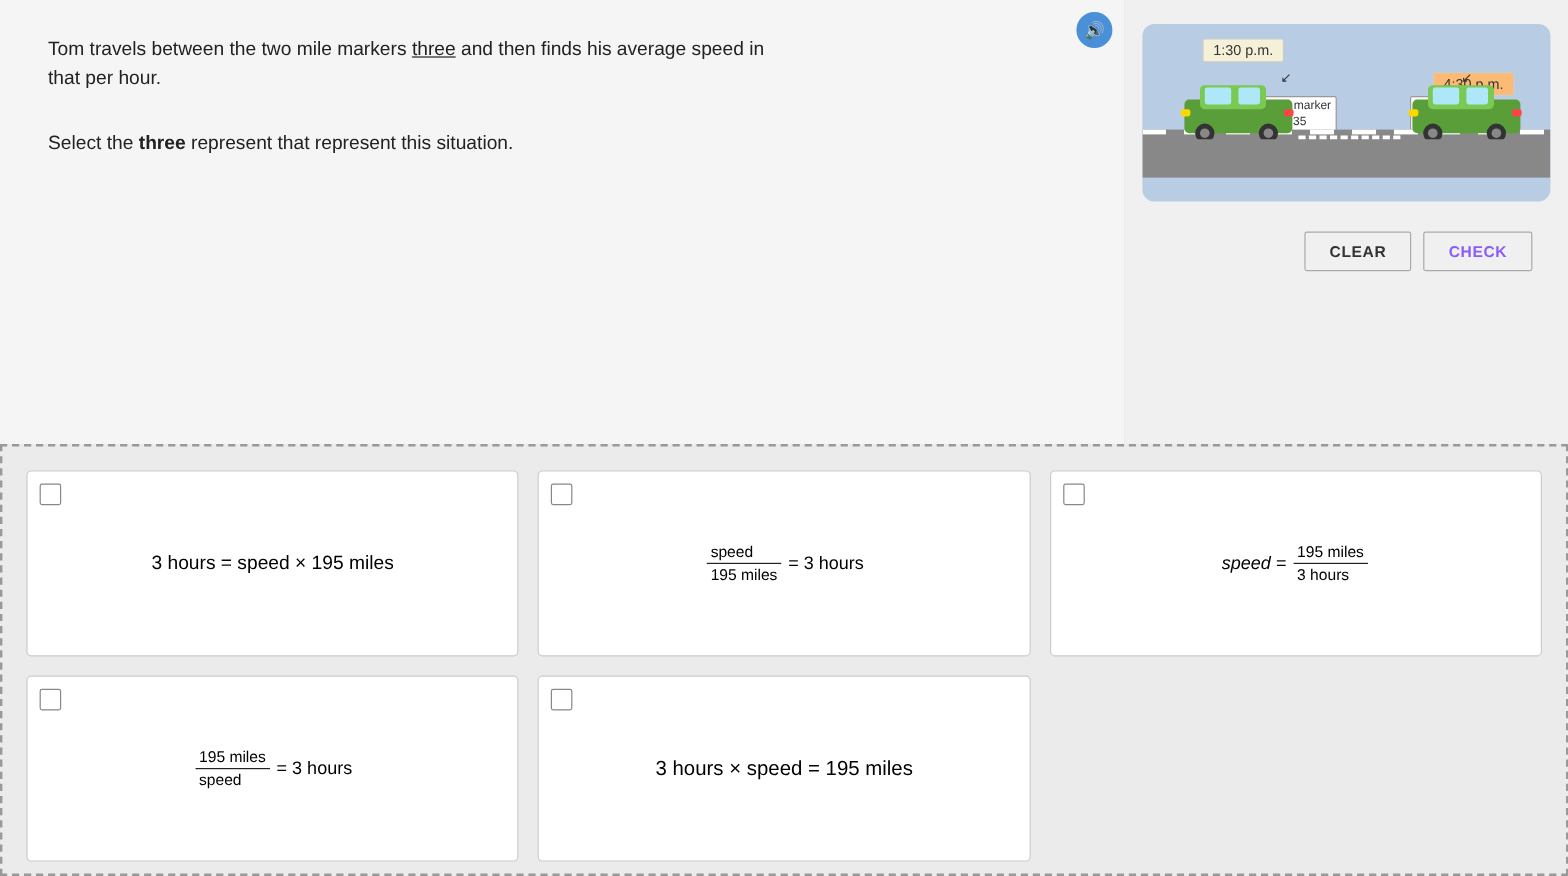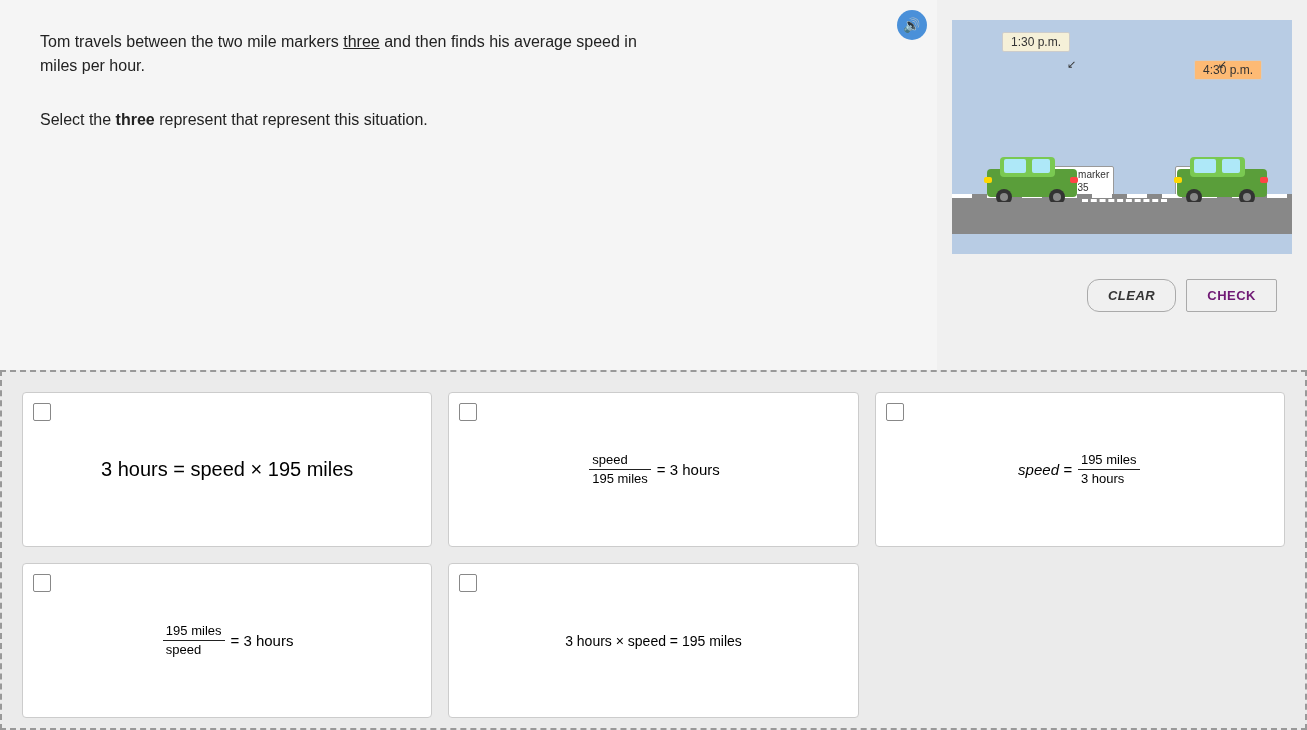--- a/index.html
+++ b/index.html
@@ -40,24 +40,24 @@
       width: 370px;
       background: #f0f0f0;
       display: flex;
       flex-direction: column;
       align-items: center;
       padding: 10px;
     }
 
     .road-scene {
       width: 340px;
-      height: 234px;
+      height: 148px;
       background: #b8cce4;
       position: relative;
-      border-radius: 0;
+      border-radius: 10px;
       overflow: hidden;
       margin-top: 10px;
     }
 
     .road {
       position: absolute;
       bottom: 20px;
       left: 0;
       right: 0;
       height: 40px;
@@ -142,32 +142,31 @@
 
     .btn-clear {
       background: #f0f0f0;
       border: 1px solid #aaa;
       padding: 8px 20px;
       font-size: 13px;
       cursor: pointer;
       font-weight: 600;
       color: #333;
       letter-spacing: 0.5px;
-      border-radius: 12px;
-      font-style: italic;
+      border-radius: 2px;
     }
 
     .btn-check {
       background: #f0f0f0;
       border: 1px solid #aaa;
       padding: 8px 20px;
       font-size: 13px;
       cursor: pointer;
       font-weight: 600;
-      color: #701a75;
+      color: #8b5cf6;
       letter-spacing: 0.5px;
       border-radius: 2px;
     }
 
     .equations-grid {
       display: grid;
       grid-template-columns: repeat(3, 1fr);
       grid-template-rows: repeat(2, 1fr);
       gap: 16px 16px;
       height: 100%;
@@ -287,21 +286,21 @@
     <div class="left-panel" style="position:relative;">
 
       <div class="speaker-btn" style="position:absolute; top:10px; right:10px;">
         <span class="speaker-icon">🔊</span>
       </div>
 
       <p class="problem-text">
         <span>Tom travels between the two mile markers</span>
         <span class="underline">three</span>
         <span>and then finds his average speed in</span><br>
-        <span>miles per hour.</span>
+        <span>that per hour.</span>
       </p>
 
       <p class="problem-text" style="margin-top:10px;">
         <span>Select the</span>
         <span class="bold">three</span>
         <span>represent that represent this situation.</span>
       </p>
     </div>
 
     <div class="right-panel">
@@ -368,21 +367,21 @@
     </div>
   </div>
 
   <div class="bottom-section">
     <div style="border: 2px dashed #999; height:100%; background:#ebebeb; padding:20px 20px 10px 20px;">
       <div class="equations-grid">
 
         <div class="equation-card">
           <div class="checkbox"></div>
           <div class="eq-content">
-            <span style="font-size:20px;">3 hours = speed × 195&nbsp;miles</span>
+            <span style="font-size:16px;">3 hours = speed × 195&nbsp;miles</span>
           </div>
         </div>
 
         <div class="equation-card">
           <div class="checkbox"></div>
           <div class="eq-content">
             <span class="fraction">
               <span class="numerator">speed</span>
               <span class="denominator">195&nbsp;miles</span>
             </span>
@@ -408,21 +407,21 @@
               <span class="numerator">195&nbsp;miles</span>
               <span class="denominator">speed</span>
             </span>
             <span style="font-size:15px;">= 3&nbsp;hours</span>
           </div>
         </div>
 
         <div class="equation-card">
           <div class="checkbox"></div>
           <div class="eq-content">
-            <span style="font-size:14px;">3&nbsp;hours × speed = 195&nbsp;miles</span>
+            <span style="font-size:17px;">3&nbsp;hours × speed = 195&nbsp;miles</span>
           </div>
         </div>
 
         <div class="equation-card empty"></div>
 
       </div>
     </div>
   </div>
 </div>
 

